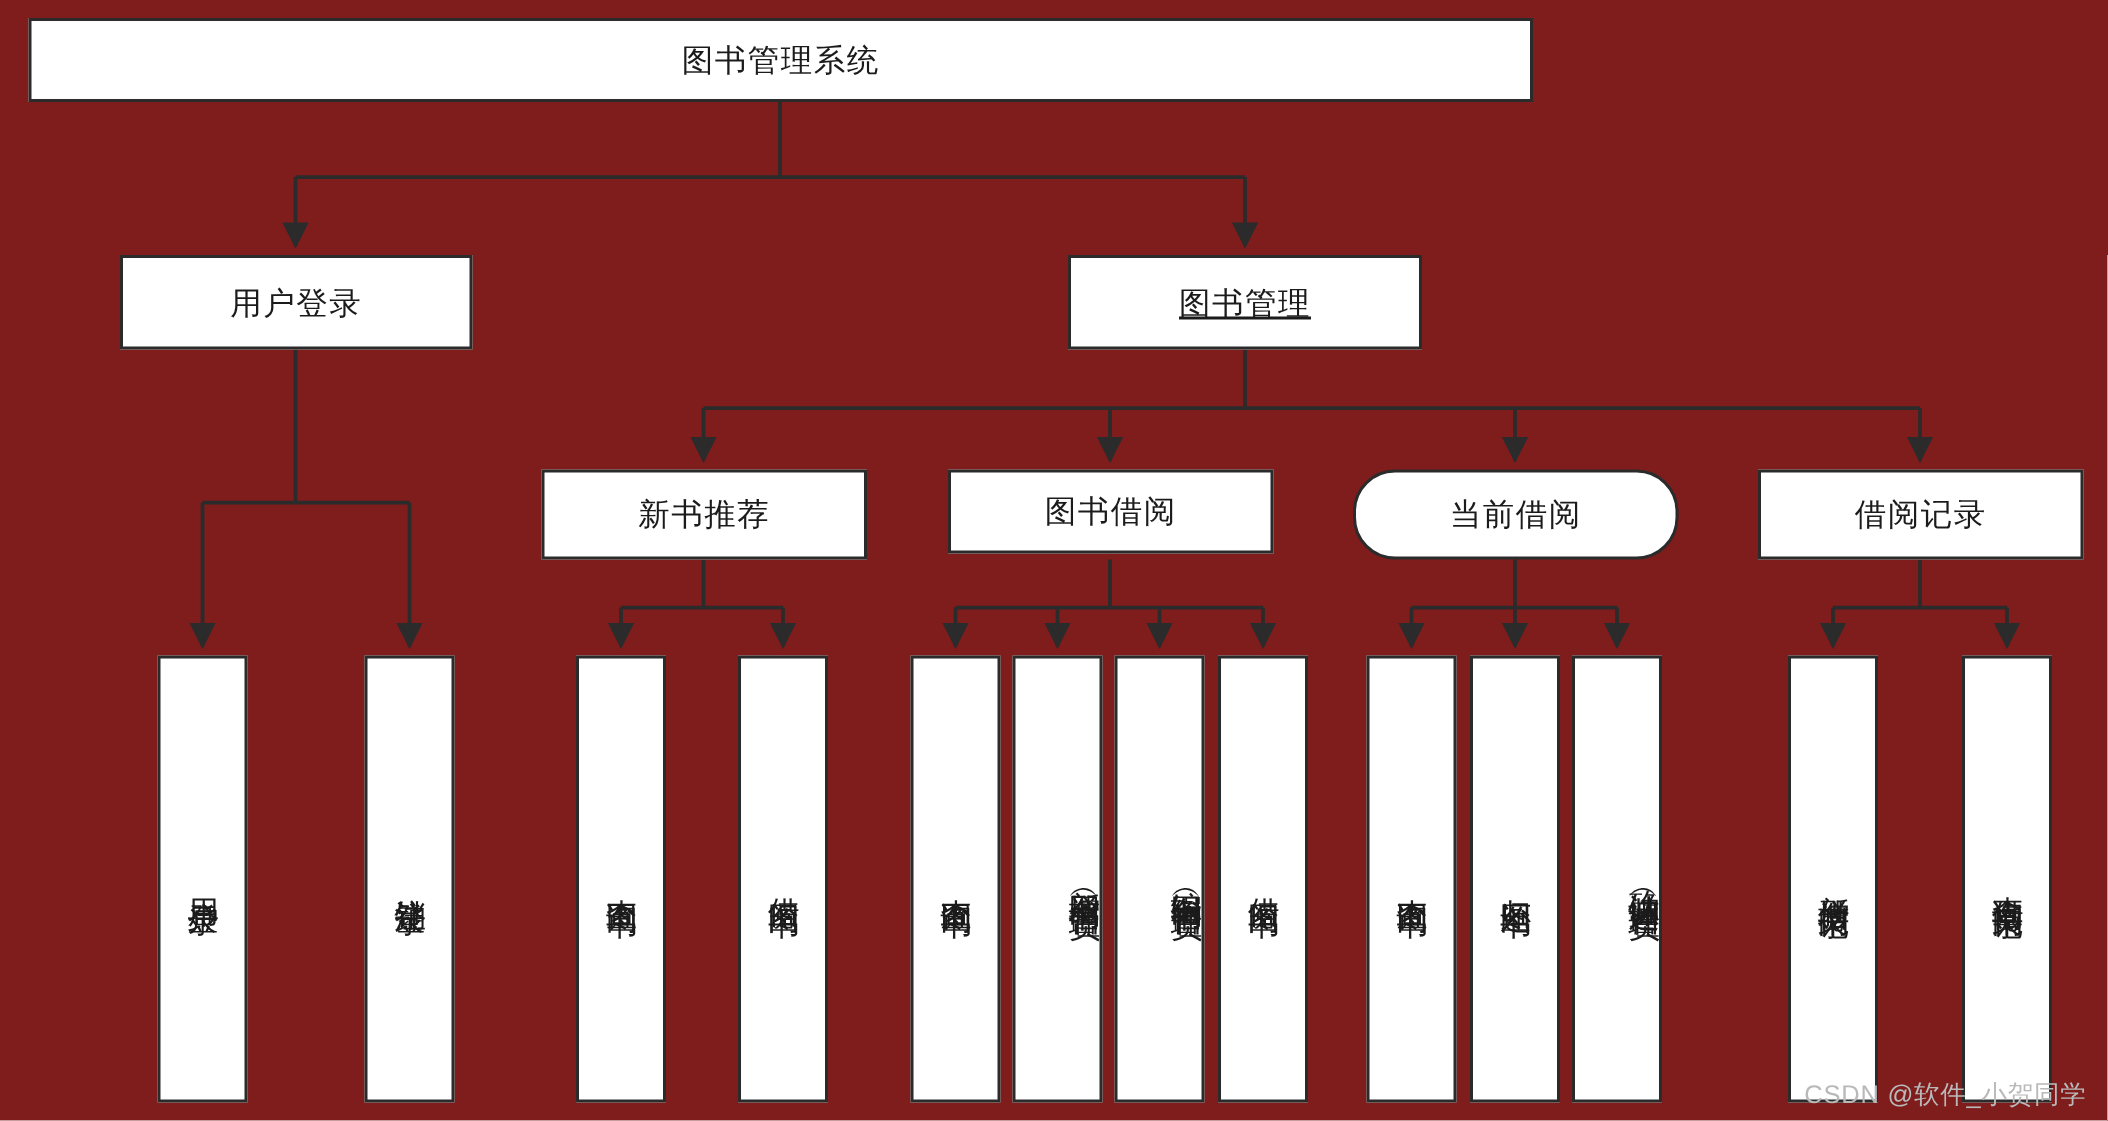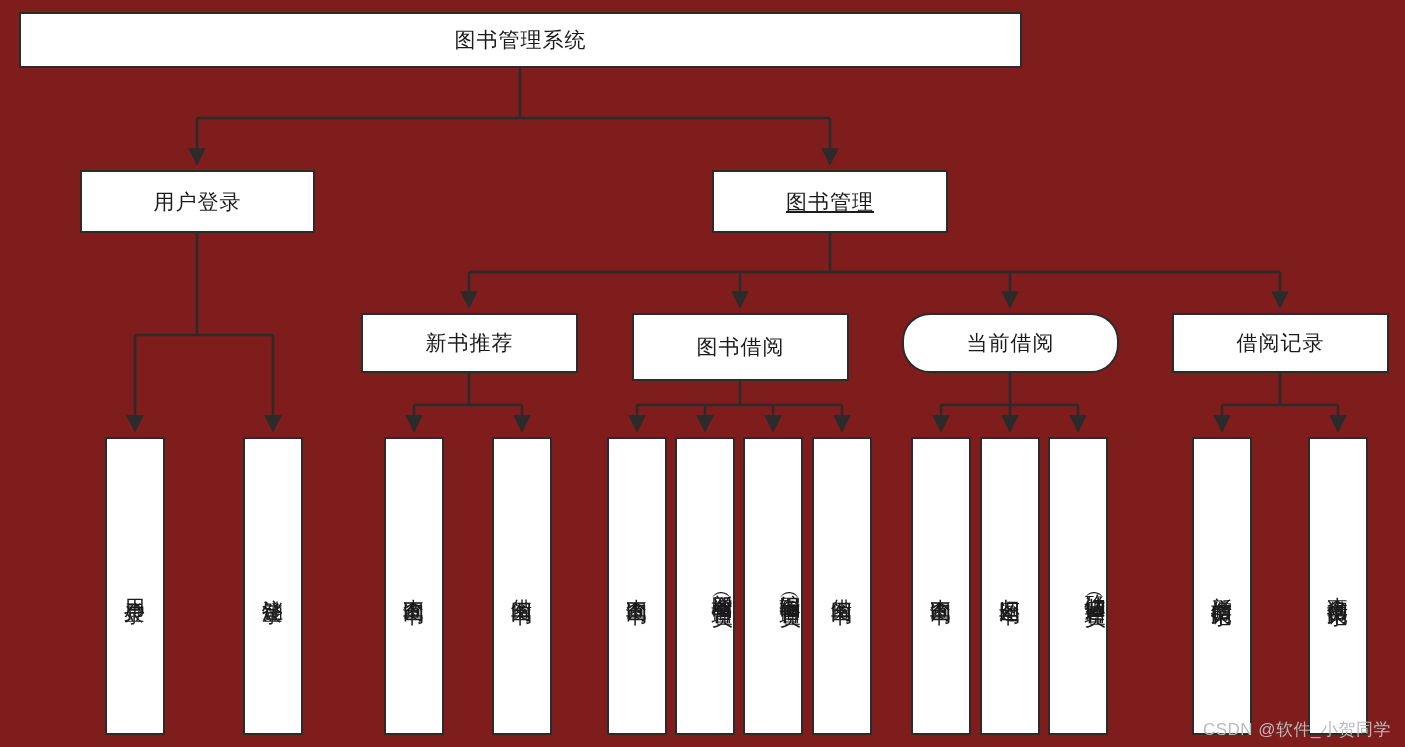--- a/index.html
+++ b/index.html
@@ -129,21 +129,21 @@
   <div class="node node-h" style="left:80px; top:170px; width:235px; height:63px;">
     <span>用户登录</span>
   </div>
   <div class="node node-h" style="left:712px; top:170px; width:236px; height:63px;text-decoration:underline;">
     <span>图书管理</span>
   </div>
 
   <div class="node node-h" style="left:361px; top:313px; width:217px; height:60px;">
     <span>新书推荐</span>
   </div>
-  <div class="node node-h" style="left:632px; top:313px; width:217px; height:68px;">
+  <div class="node node-h" style="left:632px; top:313px; width:217px; height:56px;">
     <span>图书借阅</span>
   </div>
   <div class="node node-h" style="left:902px; top:313px; width:217px; height:60px;border-radius:28px;">
     <span>当前借阅</span>
   </div>
   <div class="node node-h" style="left:1172px; top:313px; width:217px; height:60px;">
     <span>借阅记录</span>
   </div>
 
   <div class="node node-v mid" style="left:105px; top:437px; width:60px; height:298px;">

